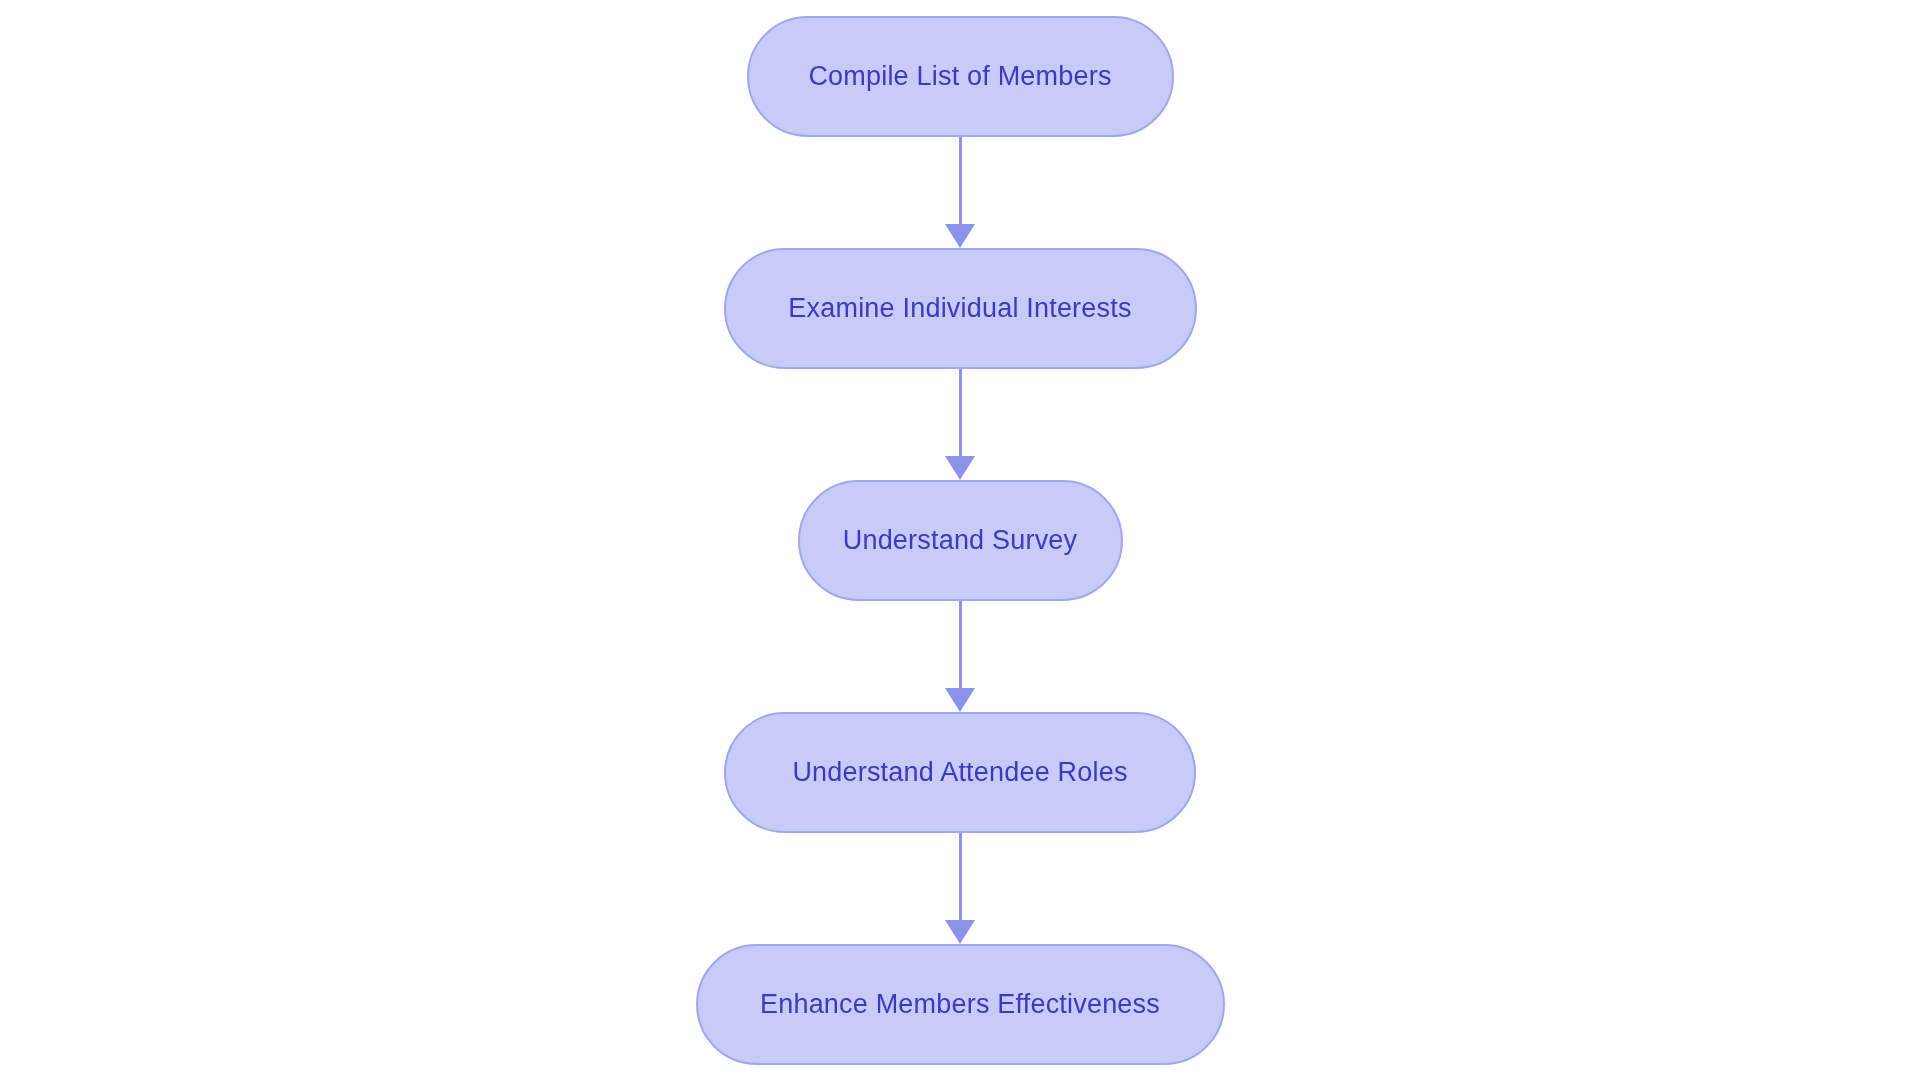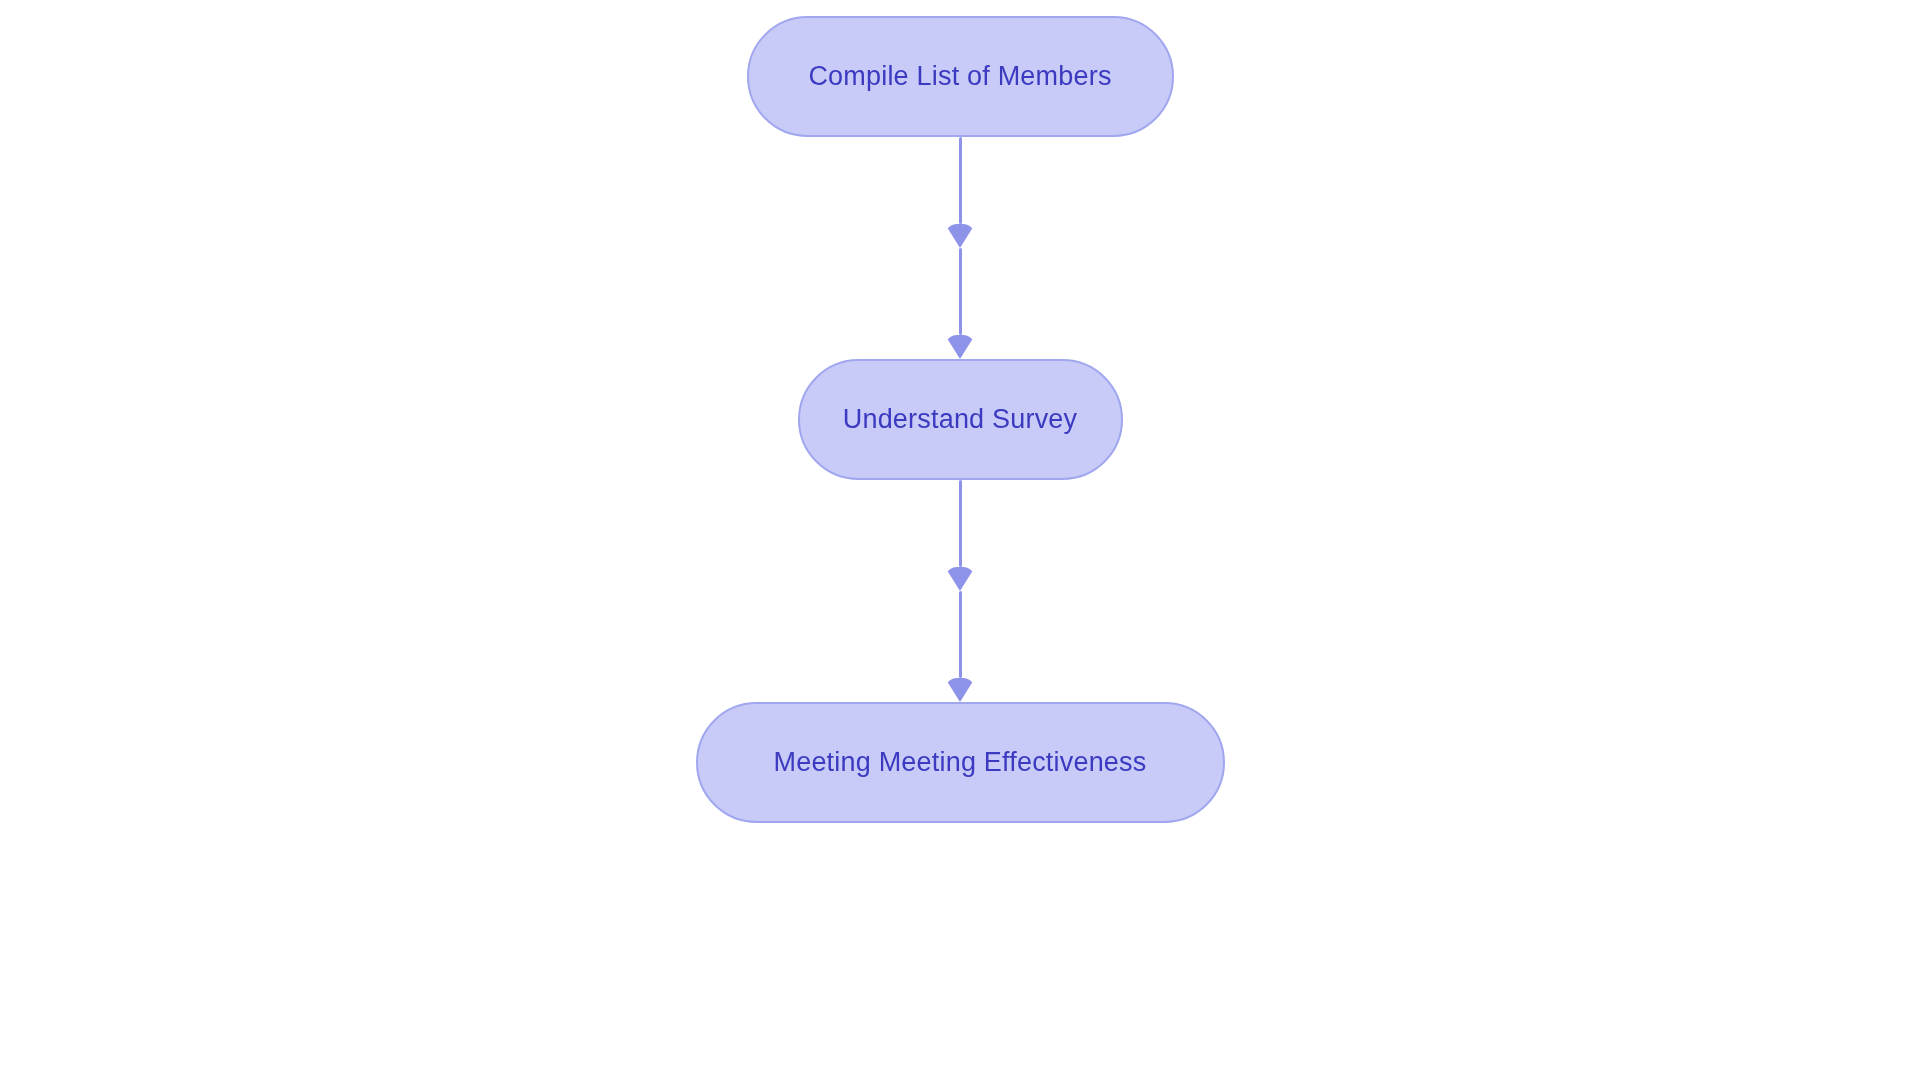--- a/index.html
+++ b/index.html
@@ -2,21 +2,21 @@
 <html style="--background: #ffffff; --node-fill: #c8cbf7; --node-border: #a0a7ef; --node-text: #3b3ac0; --arrow: #8c93e9;"><head>
 <meta charset="utf-8">
 <style>
   :root {
     --background: #ffffff;
     --node-fill: #c8cbf7;
     --node-border: #a0a7ef;
     --node-text: #3b3ac0;
     --arrow: #8c93e9;
   }
-  * { box-sizing: border-box; border-radius: 28px; }
+  * { box-sizing: border-box; }
   html, body {
     margin: 0;
     padding: 0;
   }
   body {
     width: 1920px;
     height: 1083px;
     background: var(--background);
     font-family: "Liberation Sans", "DejaVu Sans", sans-serif;
     overflow: hidden;
@@ -74,38 +74,44 @@
 
   <div class="flow-node" style="width:427px">
     <span class="node-label">Compile List of Members</span>
   </div>
 
   <div class="flow-arrow">
     <div class="arrow-line"></div>
     <div class="arrowhead"></div>
   </div>
 
+  <div class="flow-node" style="width:473px">
+    <span class="node-label">Examine Individual Interests</span>
+  </div>
 
   <div class="flow-arrow">
     <div class="arrow-line"></div>
     <div class="arrowhead"></div>
   </div>
 
   <div class="flow-node" style="width:325px">
     <span class="node-label">Understand Survey</span>
   </div>
 
   <div class="flow-arrow">
     <div class="arrow-line"></div>
     <div class="arrowhead"></div>
   </div>
 
+  <div class="flow-node" style="width:472px">
+    <span class="node-label">Understand Attendee Roles</span>
+  </div>
 
   <div class="flow-arrow">
     <div class="arrow-line"></div>
     <div class="arrowhead"></div>
   </div>
 
   <div class="flow-node" style="width:529px">
-    <span class="node-label">Meeting Meeting Effectiveness</span>
+    <span class="node-label">Enhance Members Effectiveness</span>
   </div>
 
 </div>
 
 </body></html>

